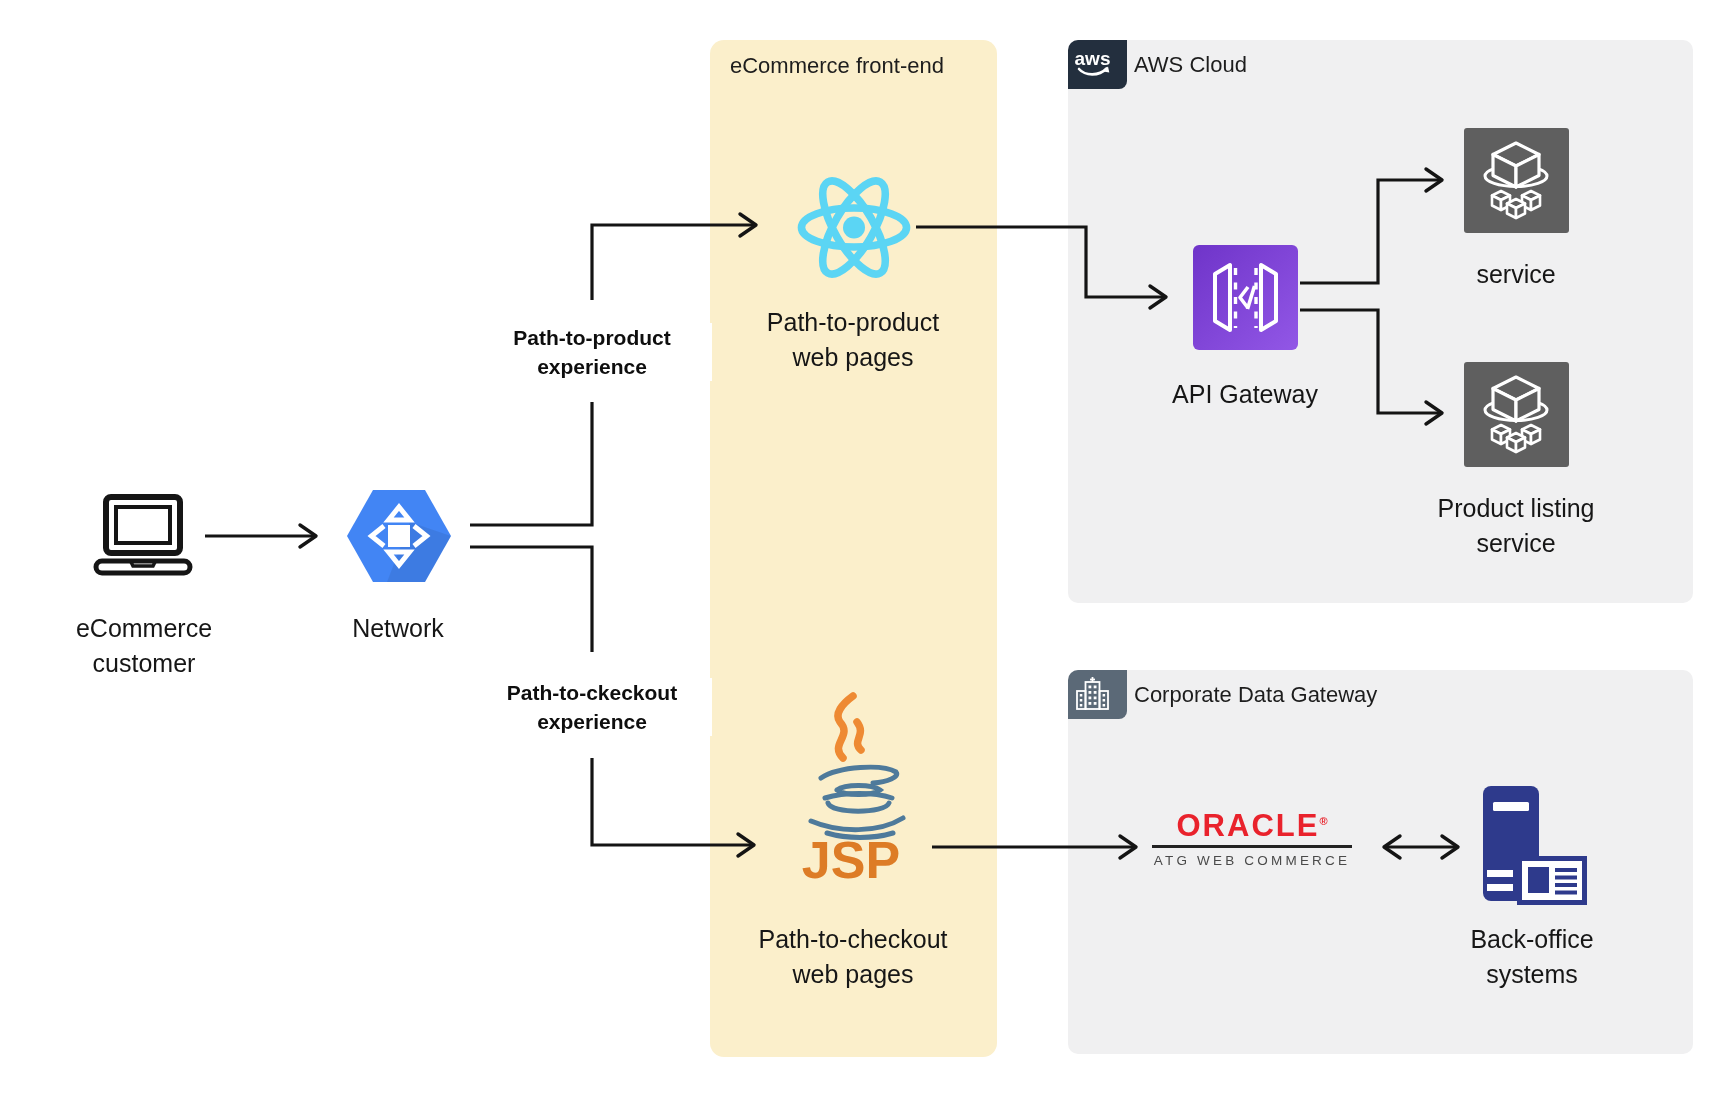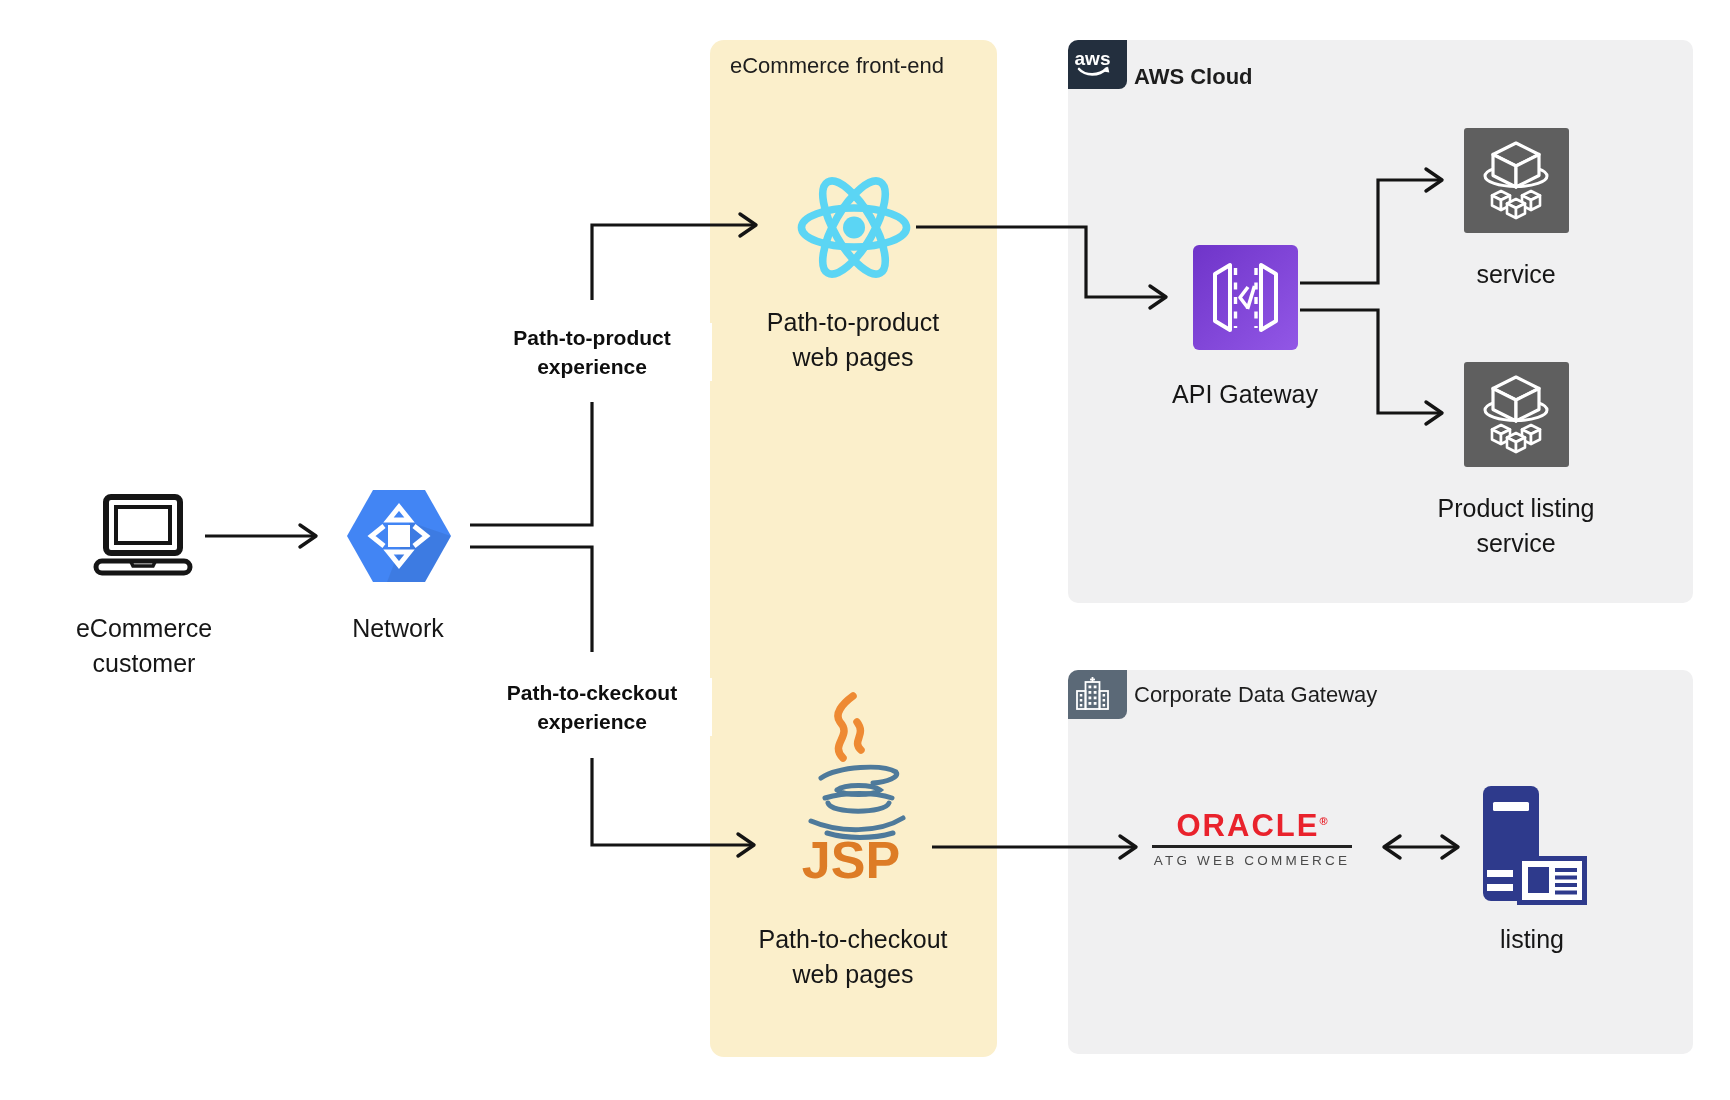--- a/index.html
+++ b/index.html
@@ -11,21 +11,21 @@
   }
 
   
   .panel { position:absolute; }
   .panel-frontend { left:710px; top:40px; width:287px; height:1017px; background:#FBEFCB; border-radius:14px; }
   .panel-aws { left:1068px; top:40px; width:625px; height:563px; background:#F0F0F1; border-radius:10px; }
   .panel-cdc { left:1068px; top:670px; width:625px; height:384px; background:#F0F0F1; border-radius:10px; }
 
   .panel-title { position:absolute; font-size:22px; color:#1d1d1d; white-space:nowrap; z-index:4; }
   .t-frontend { left:710px; top:53px; width:254px; text-align:center; }
-  .t-aws { left:1134px; top:64px;font-weight:bold; }
+  .t-aws { left:1134px; top:52px; }
   .t-cdc { left:1134px; top:682px; }
 
   .badge { position:absolute; width:59px; height:49px; border-radius:10px 0 8px 0; z-index:4; }
   .badge-aws { left:1068px; top:40px; background:#232F3E; }
   .badge-cdc { left:1068px; top:670px; background:#5B6977; }
 
   
   #connectors { position:absolute; left:0; top:0; z-index:3; }
 
   
@@ -298,14 +298,15 @@
     <rect x="10" y="100" width="26" height="7" fill="#ffffff"></rect>
     <rect x="42.5" y="74.5" width="65" height="44" fill="#ffffff" stroke="#2E3A8C" stroke-width="5"></rect>
     <rect x="51" y="83" width="21" height="26" fill="#2E3A8C"></rect>
     <rect x="78" y="84" width="22" height="4" fill="#2E3A8C"></rect>
     <rect x="78" y="91.5" width="22" height="4" fill="#2E3A8C"></rect>
     <rect x="78" y="99" width="22" height="4" fill="#2E3A8C"></rect>
     <rect x="78" y="106.5" width="22" height="4" fill="#2E3A8C"></rect>
   </svg>
 </div>
 <div class="node-label l-backoffice">
-  <span style="display:block">listing</span>
+  <span style="display:block">Back-office</span>
+  <span style="display:block">systems</span>
 </div>
 
 </body></html>

